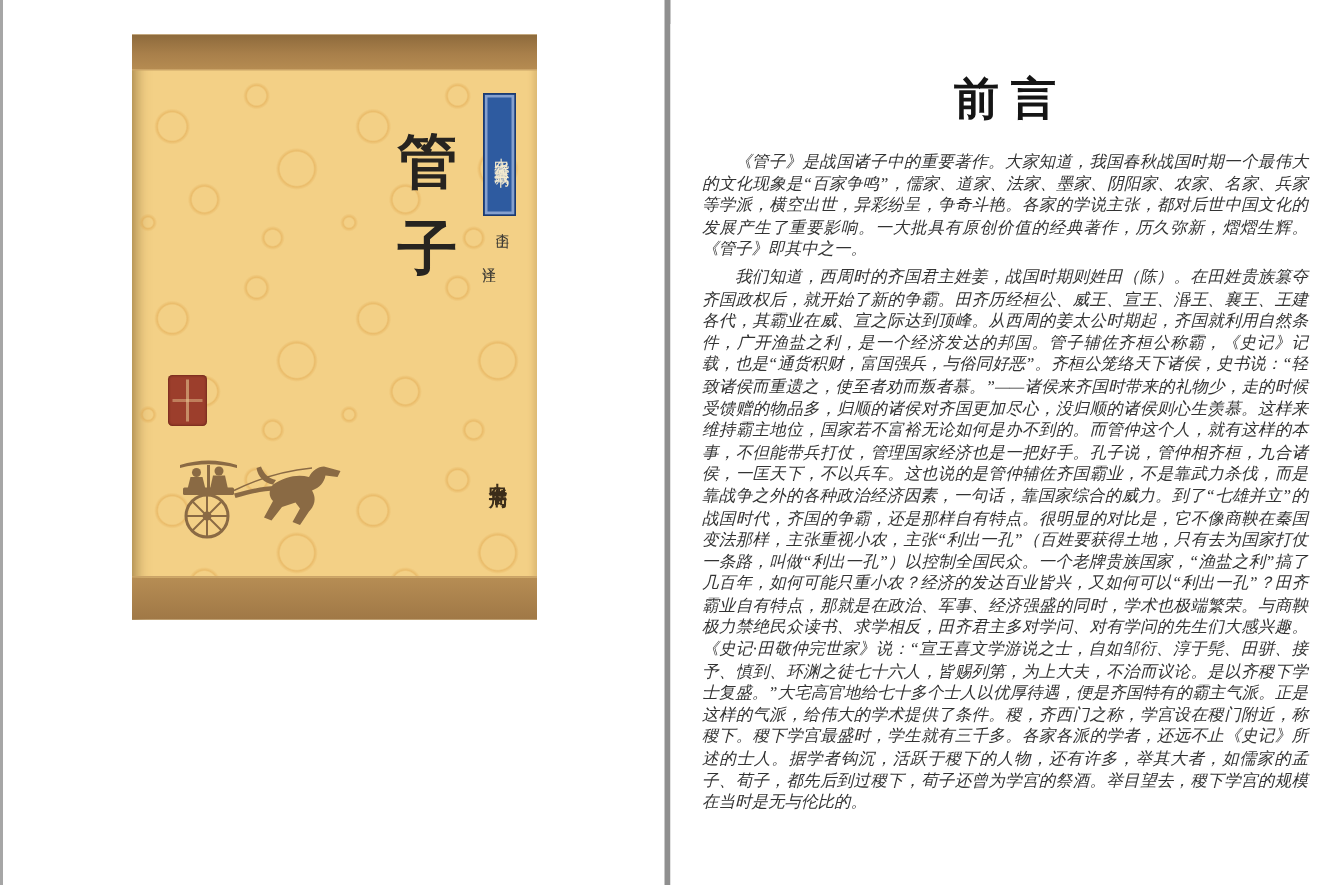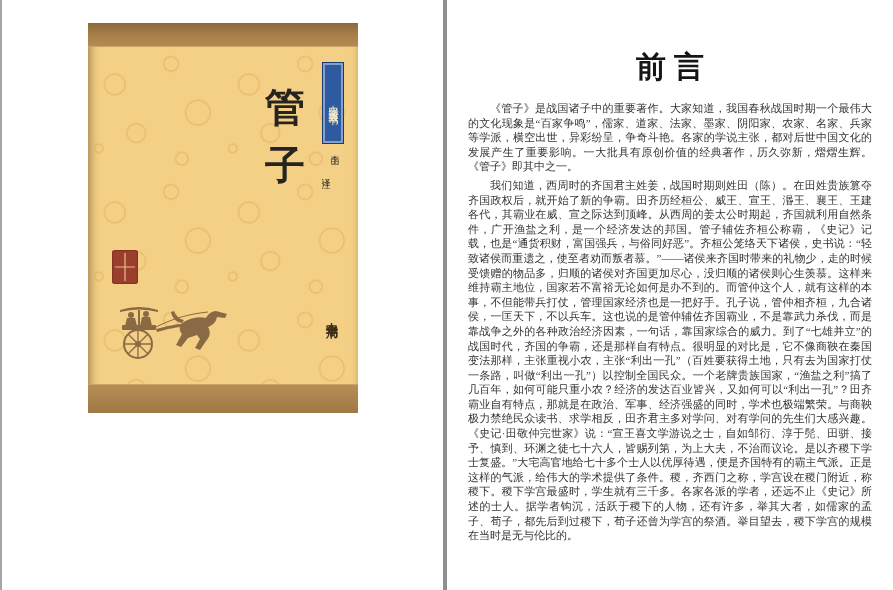--- a/index.html
+++ b/index.html
@@ -82,21 +82,21 @@
   .preface-title{
     margin:34px 0 0 0;text-align:center;
     font-size:30px;line-height:34px;font-weight:700;color:#151515;
     letter-spacing:8px;text-indent:8px;
   }
   .preface-body{
     margin:17px auto 0 auto;width:404px;
     font-size:11px;line-height:14.6px;color:#333333;
     text-align:justify;text-justify:inter-character;
   }
-  .preface-body p{margin:0 0 4px 0;text-indent:2em;}
+  .preface-body p{margin:0 0 4px 0;text-indent:2em;font-style:italic;}
 </style>
 </head>
 <body>
 
 <div class="left-border"></div>
 
 <div class="left-page">
   <div class="cover">
     <div class="cover-pattern"></div>
     <div class="band-top"></div>

